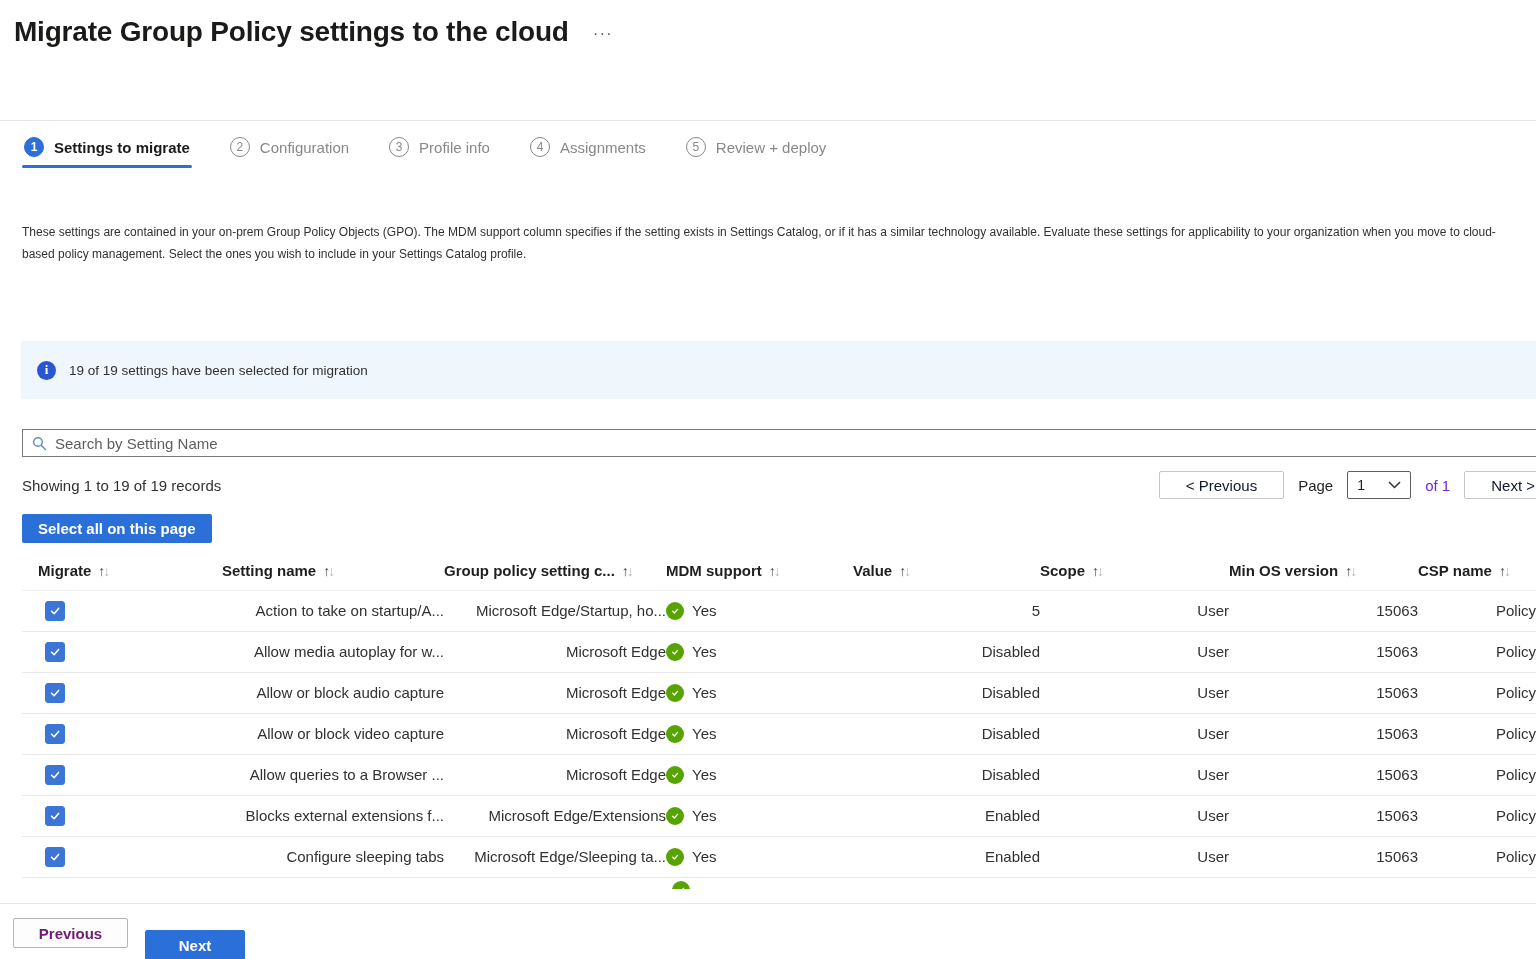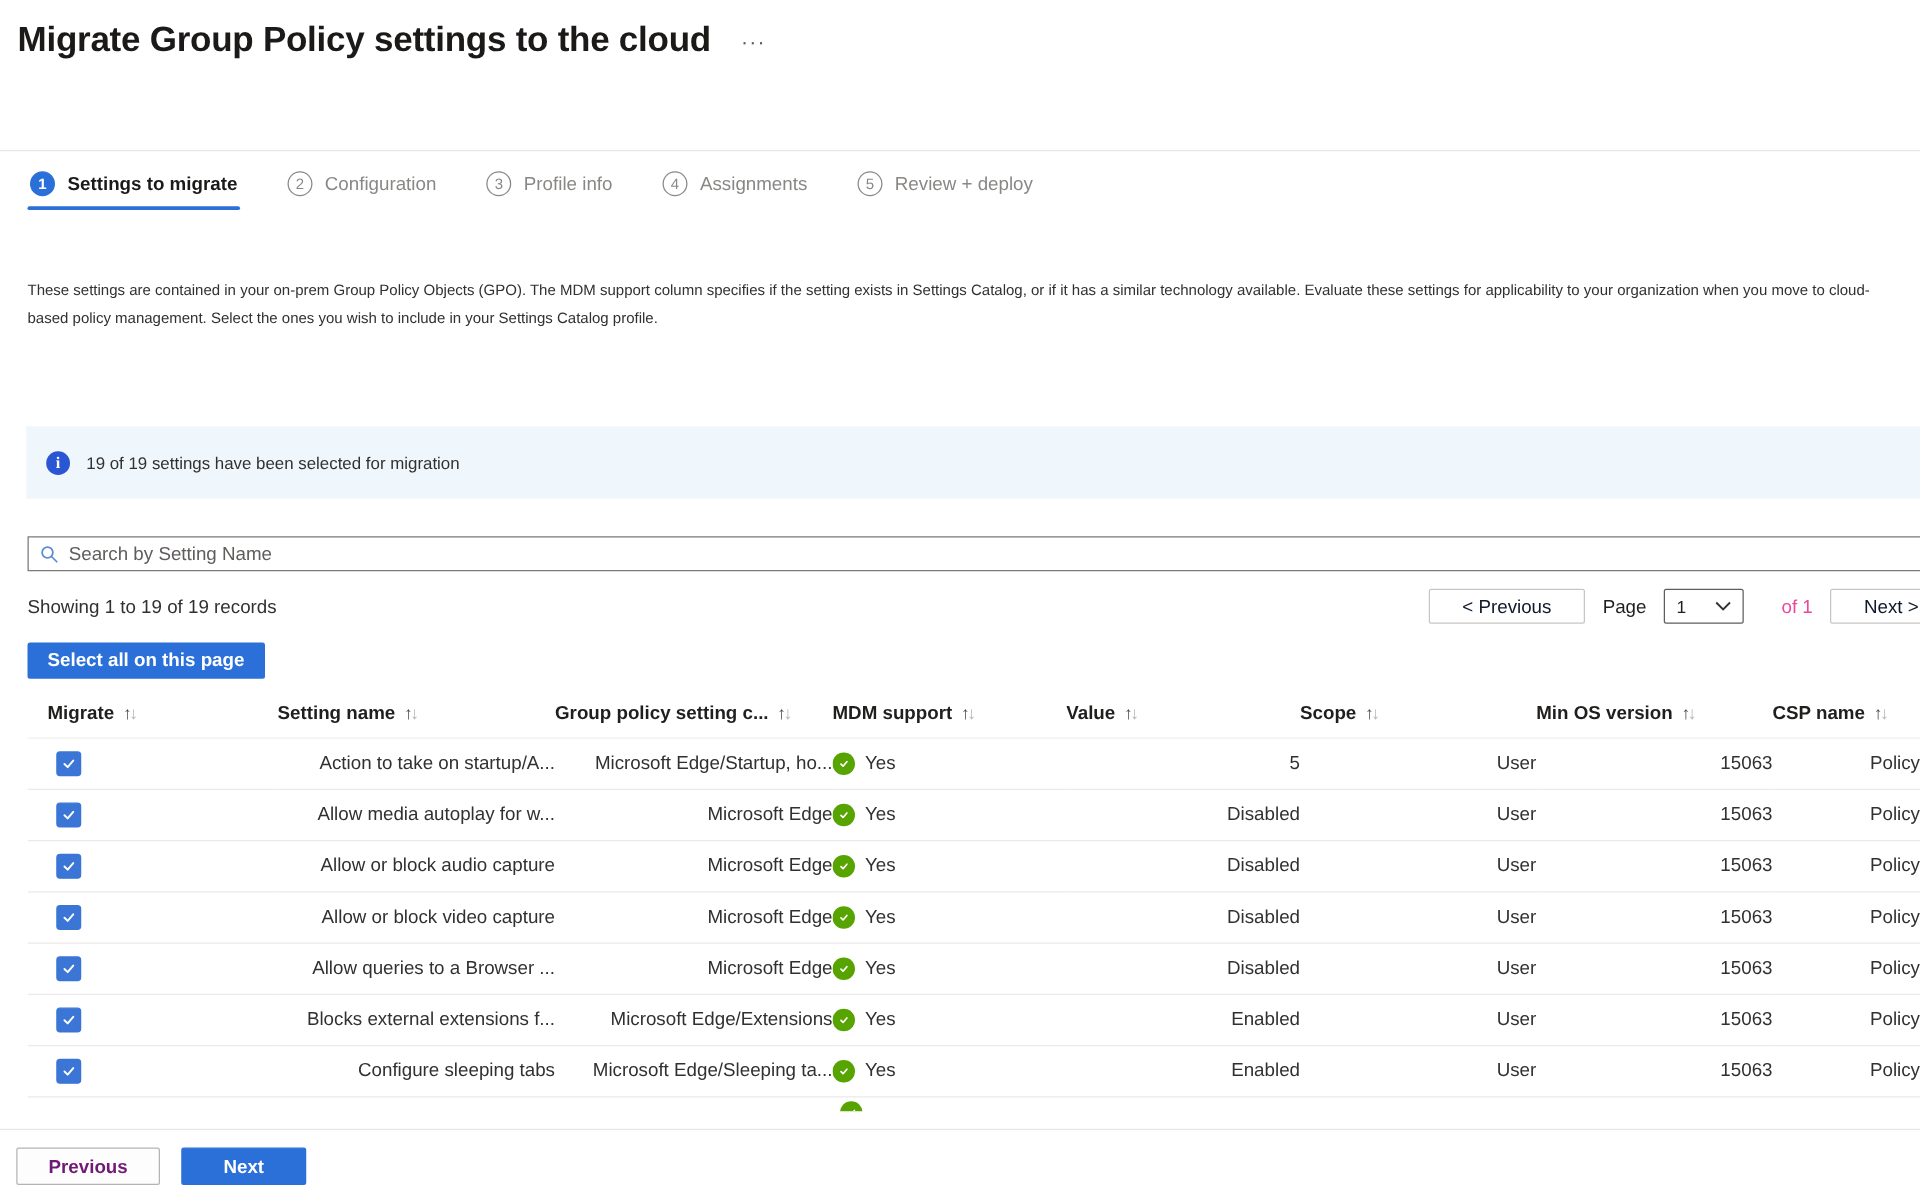--- a/index.html
+++ b/index.html
@@ -52,21 +52,21 @@
   
   .records-row { margin:14px 0 0 22px; width:1514px; display:flex; align-items:center; height:28px; }
   .records-summary { font-size:15px; color:#323130; }
   .pager { margin-left:auto; margin-right:-26px; display:flex; align-items:center; gap:14px; }
   .pager-btn { height:28px; border:1px solid #c8c6c4; background:#fff; color:#0f172a; font-size:15px;
                padding:0 26px; border-radius:2px; font-family:inherit; display:flex; align-items:center; }
   .page-label { font-size:15px; color:#201f1e; }
   .page-select { width:64px; height:28px; border:1px solid #605e5c; border-radius:2px; background:#fff;
                  display:flex; align-items:center; justify-content:space-between; padding:0 9px;
                  font-size:14px; color:#201f1e; cursor:pointer; }
-  .of-label { font-size:15px; color:#ec4899;margin-left:16px; }
+  .of-label { font-size:15px; color:#6d28d9; }
 
   
   .select-all-btn { display:block; margin:15px 0 0 22px; height:29px; background:#2b70d8; color:#fff;
                     border:none; border-radius:2px; font-size:15px; font-weight:700; padding:0 16px;
                     font-family:inherit; cursor:pointer; }
 
   
   .table-wrap { margin:9px 0 0 22px; width:1514px; height:337px; overflow:hidden; position:relative; }
   table { width:100%; border-collapse:collapse; table-layout:fixed; }
   thead th { text-align:left; font-size:15px; font-weight:700; color:#201f1e; height:38px;
@@ -87,21 +87,21 @@
                display:flex; align-items:center; justify-content:center; flex:0 0 auto; }
   .partial-row { height:12px; overflow:hidden; position:relative; display:none; }
   .partial-row .mdm-badge { position:absolute; left:650px; top:3px; }
 
   
   .footer-divider { position:absolute; left:0; right:0; top:903px; height:1px; background:#e8e6e4; }
   .footer { position:absolute; left:13px; top:918px; display:flex; gap:17px; }
   .btn-prev { width:115px; height:30px; background:#fdfdfd; border:1px solid #b6b4b1; border-radius:2px;
               color:#701a75; font-size:15px; font-weight:700; font-family:inherit; }
   .btn-next { width:100px; height:30px; background:#2b70d8; border:1px solid #2b70d8; border-radius:2px;
-              color:#fff; font-size:15px; font-weight:700; font-family:inherit; cursor:pointer; }
+              color:#fff; font-size:15px; font-weight:700; font-family:inherit; cursor:pointer;margin-top:12px; }
 </style>
 </head>
 <body>
 
 <div class="title-row">
   <h1 class="page-title">Migrate Group Policy settings to the cloud</h1>
   <button class="more-btn">···</button>
 </div>
 
 <div class="top-divider"></div>

